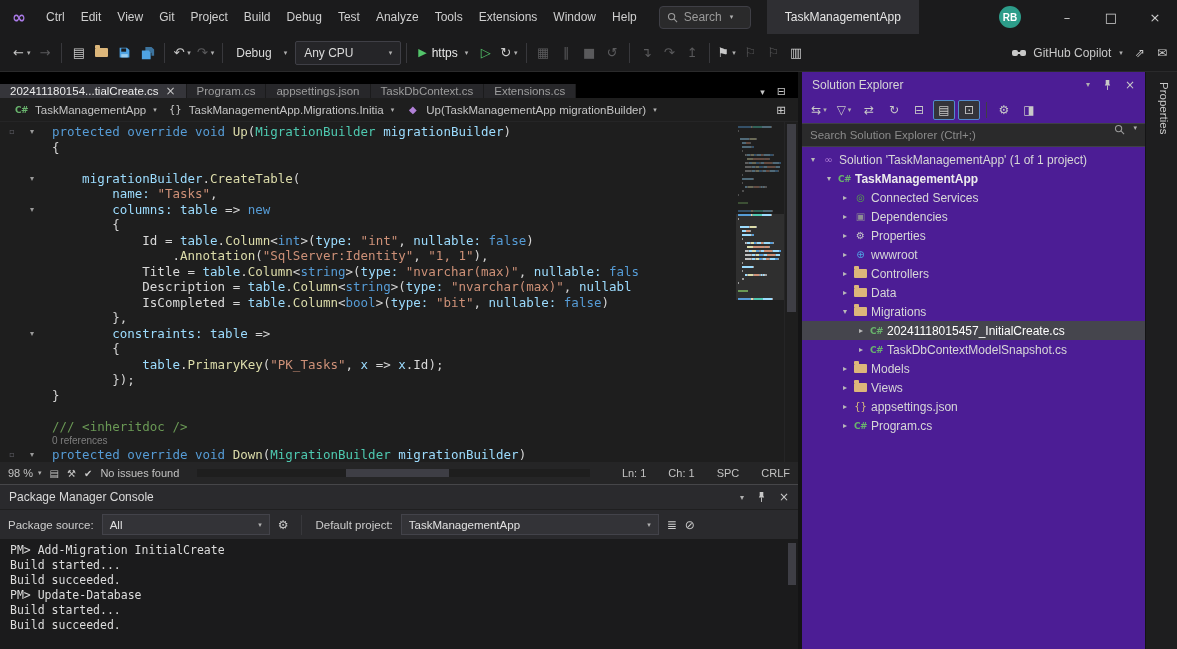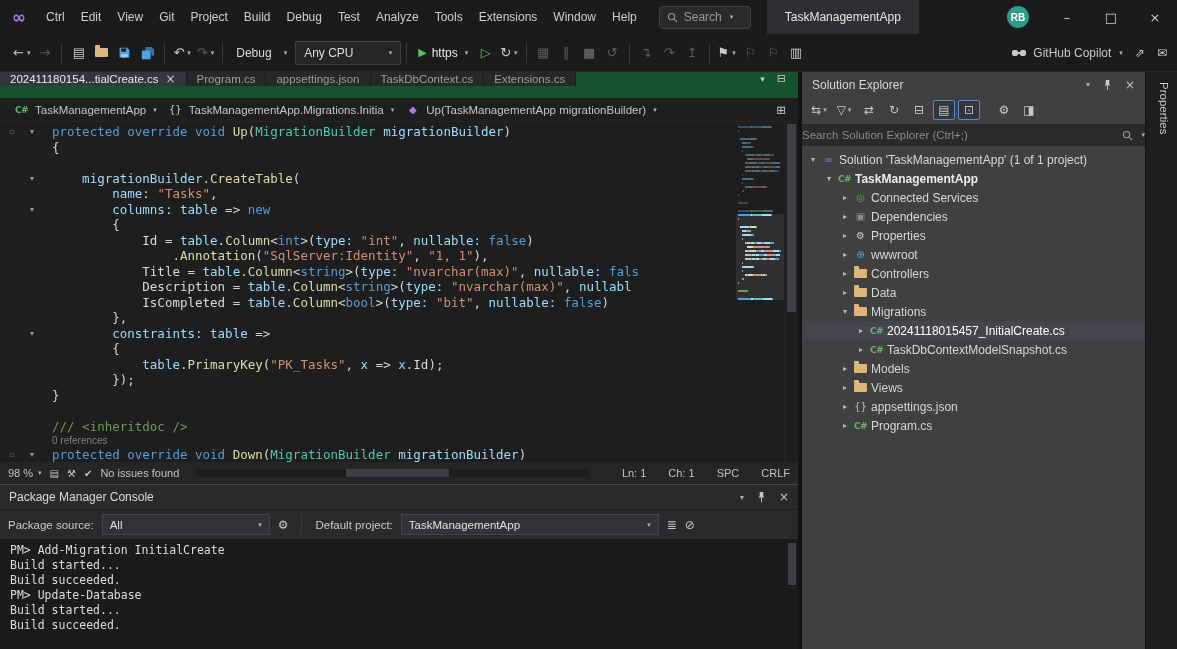--- a/index.html
+++ b/index.html
@@ -9,21 +9,21 @@
 .app{width:1177px;height:649px;display:flex;flex-direction:column}
 
 
 .titlebar{height:34px;background:#1B1B1C;display:flex;align-items:center;flex:none}
 .vs-logo{width:38px;text-align:center;color:#AB7BE8;font-size:17px;font-weight:bold}
 .menu-bar{display:flex;height:100%;align-items:center}
 .menu-item{padding:0 8px;height:24px;line-height:24px;border-radius:4px;color:#CFCFCF;white-space:nowrap}
 .tb-search{margin-left:14px;width:92px;height:23px;background:#2A2A2B;border:1px solid #3F3F46;border-radius:4px;display:flex;align-items:center;padding:0 7px;gap:6px;color:#9A9A9A}
 .title-pill{margin-left:16px;height:34px;padding:0 18px;display:flex;align-items:center;background:#2F2F33;color:#E6E6E6}
 .tb-right{margin-left:auto;display:flex;align-items:center;height:100%}
-.avatar{width:22px;height:22px;border-radius:50%;background:#2D9D8A;color:#fff;font-size:10px;font-weight:bold;display:flex;align-items:center;justify-content:center;margin-right:16px}
+.avatar{width:22px;height:22px;border-radius:50%;background:#2D9D8A;color:#fff;font-size:10px;font-weight:bold;display:flex;align-items:center;justify-content:center;margin-right:24px}
 .win-btn{width:44px;height:34px;display:flex;align-items:center;justify-content:center;color:#CFCFCF;font-size:13px}
 
 
 .toolbar{height:38px;background:#1B1B1C;border-bottom:1px solid #2A2A2B;display:flex;align-items:center;padding:0 10px;flex:none}
 #tb-groups{display:flex;align-items:center}
 .tb-btn{height:24px;min-width:23px;padding:0 3px;display:flex;align-items:center;justify-content:center;color:#C8C8C8;font-size:13px;border-radius:3px;gap:1px}
 .tb-btn.disabled{color:#5A5A5C}
 .tb-btn.green{color:#53C46A}
 .caret{font-size:7px;color:#B0B0B0;margin-left:2px}
 .tb-sep{width:1px;height:20px;background:#38383C;margin:0 5px}
@@ -32,21 +32,21 @@
 .run-btn{display:flex;align-items:center;gap:5px;padding:0 6px;height:24px;color:#E8E8E8}
 .run-play{color:#53C46A;font-size:11px}
 .copilot-wrap{margin-left:auto;display:flex;align-items:center;gap:12px;color:#C8C8C8}
 .copilot{display:flex;align-items:center;gap:6px}
 
 
 .workspace{display:flex;height:577px;flex:none}
 .left-col{width:798px;display:flex;flex-direction:column;background:#1E1E1E}
 
 
-.tabstrip{height:26px;background:#14532d;display:flex;align-items:flex-start;flex:none}
+.tabstrip{height:26px;background:#000000;display:flex;align-items:flex-end;flex:none}
 #tabs-holder{display:flex}
 .etab{display:flex;align-items:center;padding:0 10px;gap:7px;font-size:11.5px;color:#9D9D9D;background:#27272A;border-right:1px solid #1B1B1C;white-space:nowrap}
 .etab.active{background:#35353A;color:#ECECEC}
 .tab-close{color:#C8C8C8;font-size:12px}
 .tabstrip-right{margin-left:auto;display:flex;align-items:center;gap:12px;padding:0 12px;color:#C8C8C8}
 
 
 .breadcrumb{height:24px;background:#1E1E1E;border-bottom:1px solid #252526;display:flex;align-items:center;padding:0 8px;font-size:11.5px;color:#C5C5C5;flex:none}
 #crumbs{display:flex;align-items:center}
 .crumb{display:flex;align-items:center;gap:5px;padding:0 5px;white-space:nowrap}
@@ -87,27 +87,27 @@
 .combo{height:21px;background:#333337;border:1px solid #43434A;display:flex;align-items:center;padding:0 7px;justify-content:space-between;color:#E0E0E0}
 .combo.src{width:168px}
 .combo.proj{width:258px}
 .pmc-console{flex:1;background:#1B1B1C;font-family:"DejaVu Sans Mono",monospace;font-size:11.5px;color:#DCDCDC;padding:4px 10px;position:relative;line-height:15px;overflow:hidden}
 .con-line{white-space:pre}
 .pmc-scroll{position:absolute;right:0;top:0;bottom:0;width:12px;background:#1B1B1C}
 .pmc-sthumb{position:absolute;left:2px;right:2px;top:4px;height:42px;background:#3E3E45}
 
 
 .vsplit{width:4px;background:#141415}
-.se{width:343px;background:#404040;display:flex;flex-direction:column}
+.se{width:343px;background:#4c1d95;display:flex;flex-direction:column}
 .se-header{height:25px;display:flex;align-items:center;padding:0 10px;color:#D5D5D5;flex:none}
 .se-toolbar{height:26px;display:flex;align-items:center;padding:0 6px;gap:3px;flex:none}
 .se-tool{min-width:22px;height:20px;display:flex;align-items:center;justify-content:center;color:#C8C8C8;font-size:12px;border-radius:2px;padding:0 2px}
 .se-tool.boxed{border:1px solid #528BCC;background:#34343A}
 .se-divider{width:1px;height:16px;background:#3F3F46;margin:0 3px}
-.se-search{height:24px;background:#2A2A2B;border-top:1px solid #3F3F46;border-bottom:1px solid #3F3F46;display:flex;align-items:center;padding:0 0;flex:none;gap:6px}
+.se-search{height:24px;background:#2A2A2B;border-top:1px solid #3F3F46;border-bottom:1px solid #3F3F46;display:flex;padding:0 8px;flex:none;gap:6px}
 .se-search input{flex:1;background:transparent;border:0;outline:0;color:#C8C8C8;font-size:11.5px;font-family:"Liberation Sans",sans-serif}
 .se-search input::placeholder{color:#8A8A8A}
 .tree{flex:1;padding-top:3px;overflow:hidden}
 .tree-row{height:19px;display:flex;align-items:center;color:#D7D7D7;white-space:nowrap}
 .tree-row.selected{background:#45454D;color:#FFFFFF}
 .twist{width:14px;flex:none;text-align:center;font-size:8px;color:#B9B9B9}
 .ticon{width:17px;flex:none;text-align:center;font-size:10px}
 .ticon.badge{font-weight:bold;font-size:9px;letter-spacing:-0.5px}
 .tlabel{margin-left:2px}
 .tlabel.bold{font-weight:bold;color:#ECECEC}

